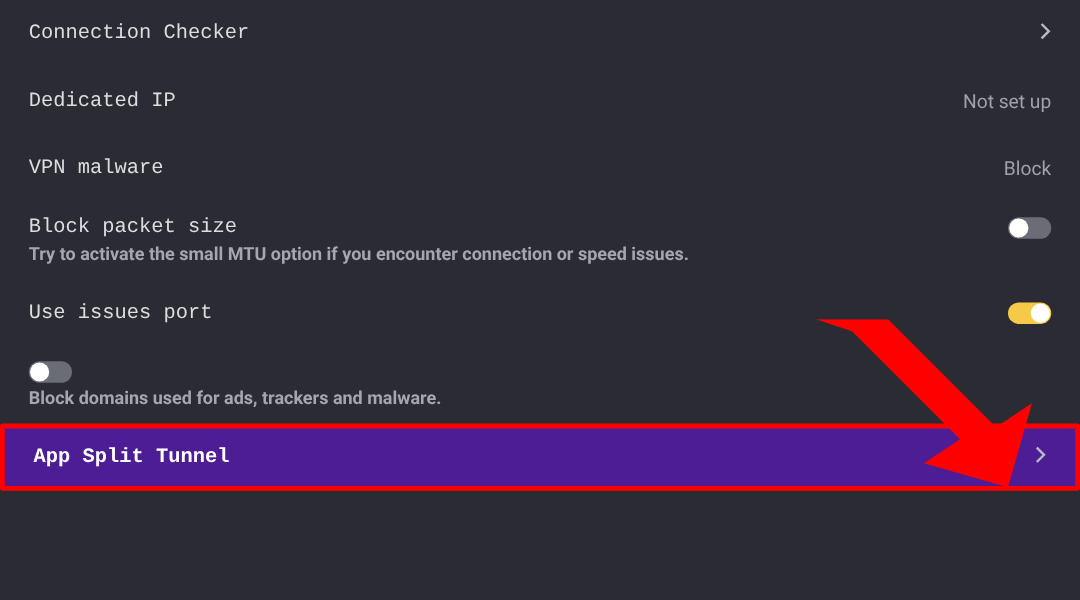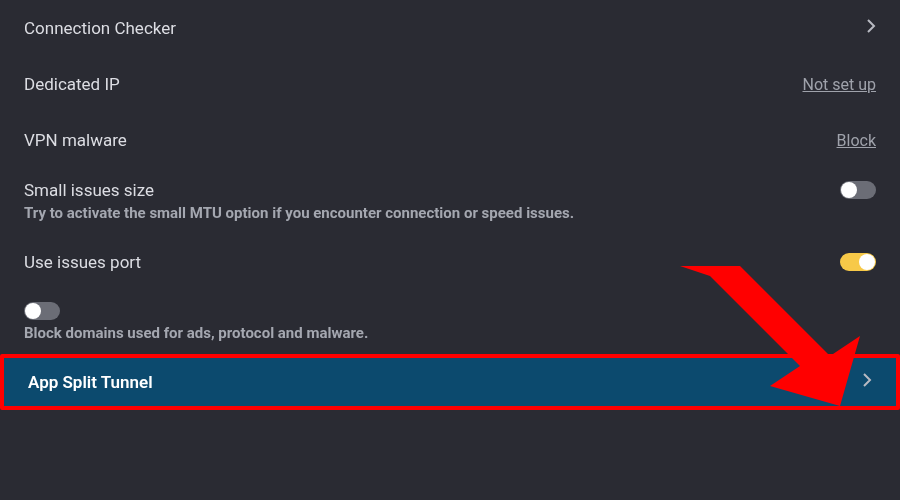--- a/index.html
+++ b/index.html
@@ -38,25 +38,25 @@
     color: #a4a7b0;
     font-size: 15px;
     margin-top: 4px;
     max-width: 620px;
     font-weight: bold;
   }
   .label {
     font-size: 17px;
     color: #dcdde3;
     font-weight: 400;
+    font-family: Liberation Mono, monospace;
   }
   .value {
     font-size: 16px;
     color: #9fa2ab;
-    text-decoration: underline;
   }
   .chevron svg {
     width: 10px;
     height: 16px;
     stroke: #b8bac2;
     stroke-width: 2;
     fill: none;
   }
   .toggle {
     position: relative;
@@ -74,21 +74,21 @@
     height: 16px;
     border-radius: 50%;
     background: #ffffff;
   }
   .toggle.off .knob { left: 1px; }
   .toggle.on  .knob { right: 1px; }
   .highlighted-row {
     position: relative;
     border: 4px solid #ff0000;
     border-radius: 2px;
-    background: #0c4a6e;
+    background: #4c1d95;
   }
   .highlighted-row .label {
     font-weight: 600;
     color: #ffffff;
   }
   
   .arrow {
     position: absolute;
     left: 640px;
     top: 266px;
@@ -117,42 +117,42 @@
     <span class="value">Not set up</span>
   </div>
 
   <div class="row">
     <span class="label">VPN malware</span>
     <span class="value">Block</span>
   </div>
 
   <div class="row tall">
     <div class="inner">
-      <span class="label">Small issues size</span>
+      <span class="label">Block packet size</span>
       <div class="toggle off">
           <div class="knob"></div>
         </div>
     </div>
     <div class="sub">Try to activate the small MTU option if you encounter connection or speed issues.</div>
   </div>
 
   <div class="row">
     <span class="label">Use issues port</span>
     <div class="toggle on">
         <div class="knob"></div>
       </div>
   </div>
 
   <div class="row tall">
     <div class="inner">
       <div class="toggle off">
           <div class="knob"></div>
         </div>
     </div>
-    <div class="sub">Block domains used for ads, protocol and malware.</div>
+    <div class="sub">Block domains used for ads, trackers and malware.</div>
   </div>
 
   <div class="row highlighted-row">
     <span class="label">App Split Tunnel</span>
     <span class="chevron">
       <svg viewBox="0 0 10 16">
           <polyline points="2,2 8,8 2,14"></polyline>
         </svg>
     </span>
   </div>

